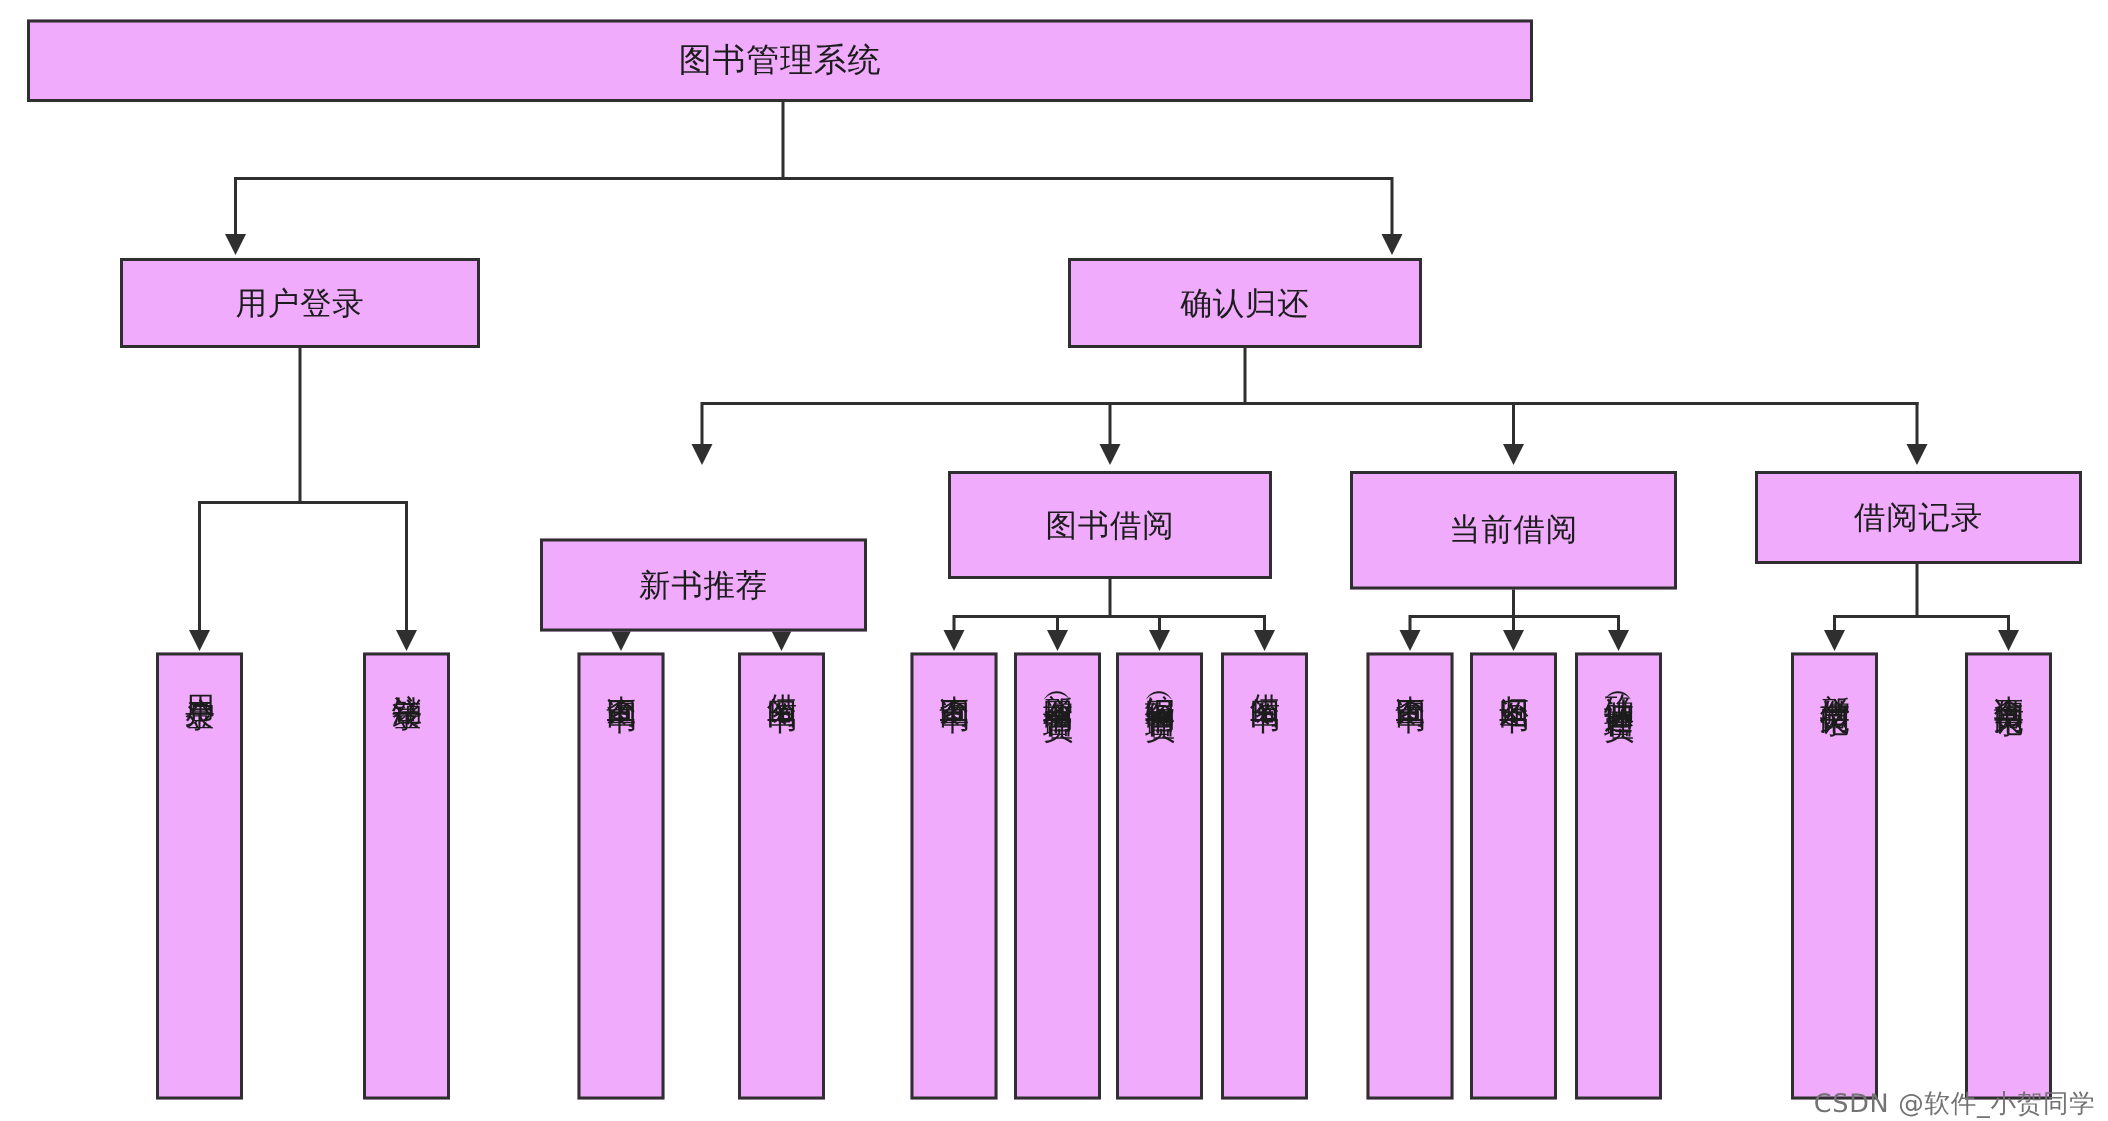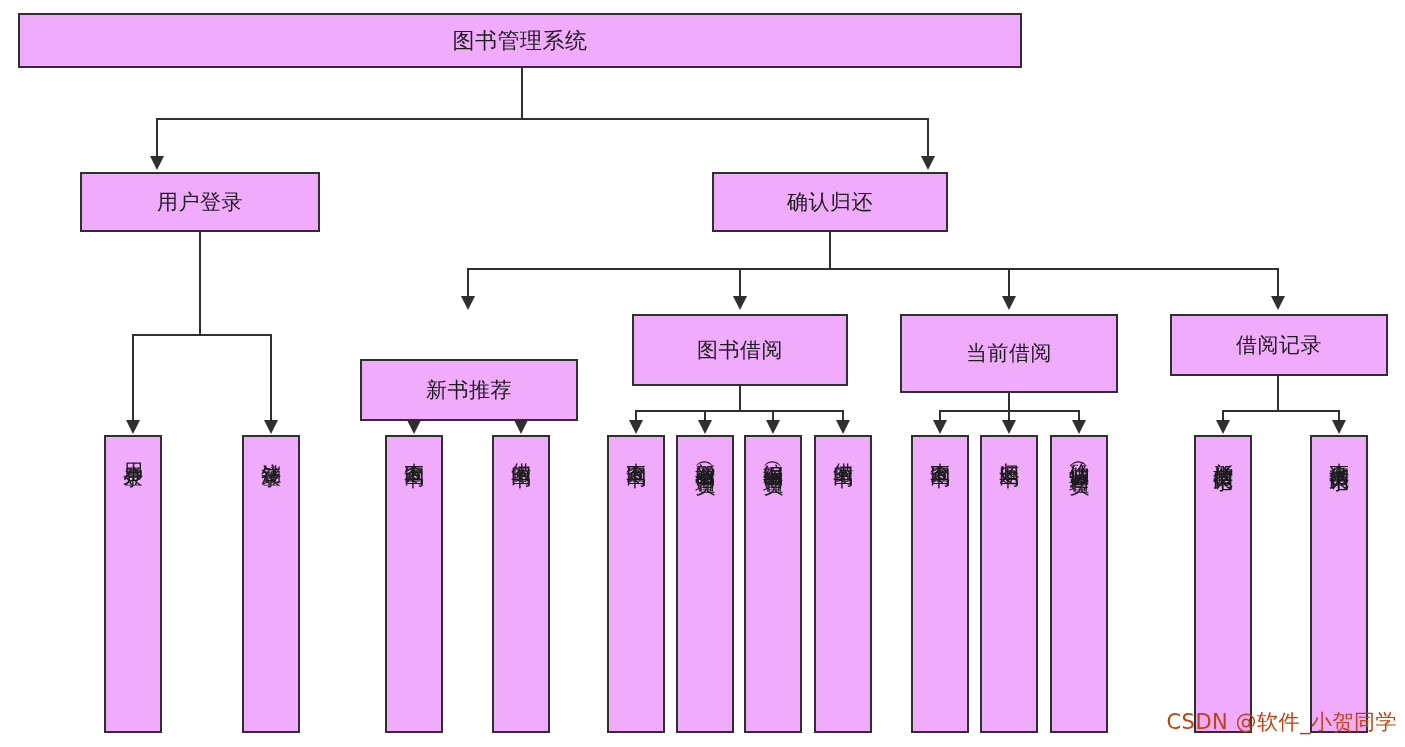--- a/index.html
+++ b/index.html
@@ -69,23 +69,23 @@
     height: 0;
     border-left: 7px solid transparent;
     border-right: 7px solid transparent;
     border-top: 14px solid #2f2f2f;
     z-index: 2;
   }
   
   #watermark {
     position: absolute;
     right: 8px;
-    bottom: 11px;
-    color: #c2410c;
-    font-size: 21px;
+    bottom: 0;
+    color: #737373;
+    font-size: 17px;
     letter-spacing: 0.5px;
     white-space: nowrap;
     z-index: 5;
     pointer-events: none;
   }
 </style>
 </head>
 <body>
 
 <div id="canvas">

